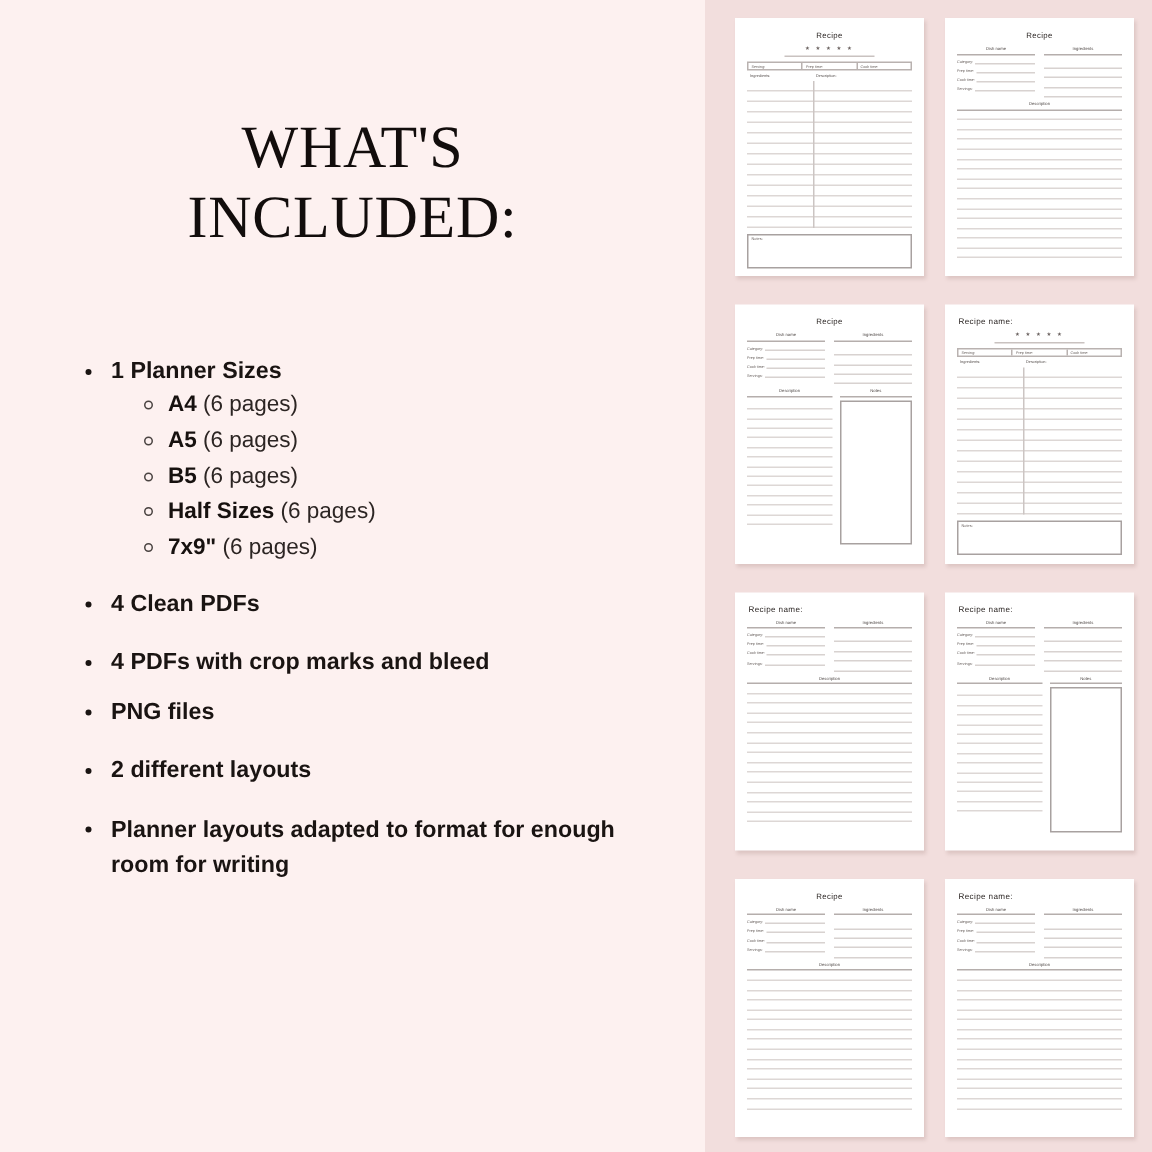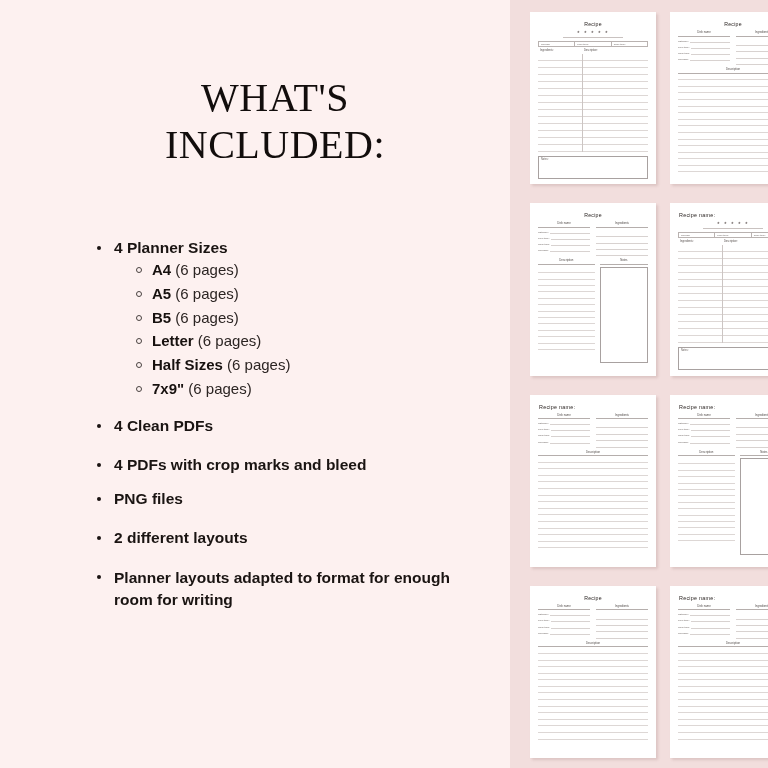--- a/index.html
+++ b/index.html
@@ -14,21 +14,20 @@
     font-family: "Liberation Sans", sans-serif;
     background: #fdf1f0;
     position: relative;
   }
 
   
   .page {
     position: absolute;
     inset: 0;
     display: flex;
-    padding-left: 40px;
   }
 
   .left-panel {
     width: 470px;
     height: 768px;
     background: #fdf1f0;
     position: relative;
     flex: 0 0 470px;
   }
 
@@ -291,36 +290,32 @@
 
     <div class="heading">
       <span>WHAT'S</span>
       <span class="l2">INCLUDED:</span>
     </div>
 
     <div class="content-list">
       <ul class="bullets">
 
         <li class="bullet-item tight">
-          <span>4 Planner Sizes</span>
+          <span>1 Planner Sizes</span>
           <ul class="subbullets">
             <li class="sub-item">
               <b>A4</b>
               <span class="pages">(6 pages)</span>
             </li>
             <li class="sub-item">
               <b>A5</b>
               <span class="pages">(6 pages)</span>
             </li>
             <li class="sub-item">
               <b>B5</b>
-              <span class="pages">(6 pages)</span>
-            </li>
-            <li class="sub-item">
-              <b>Letter</b>
               <span class="pages">(6 pages)</span>
             </li>
             <li class="sub-item">
               <b>Half Sizes</b>
               <span class="pages">(6 pages)</span>
             </li>
             <li class="sub-item">
               <b>7x9"</b>
               <span class="pages">(6 pages)</span>
             </li>

